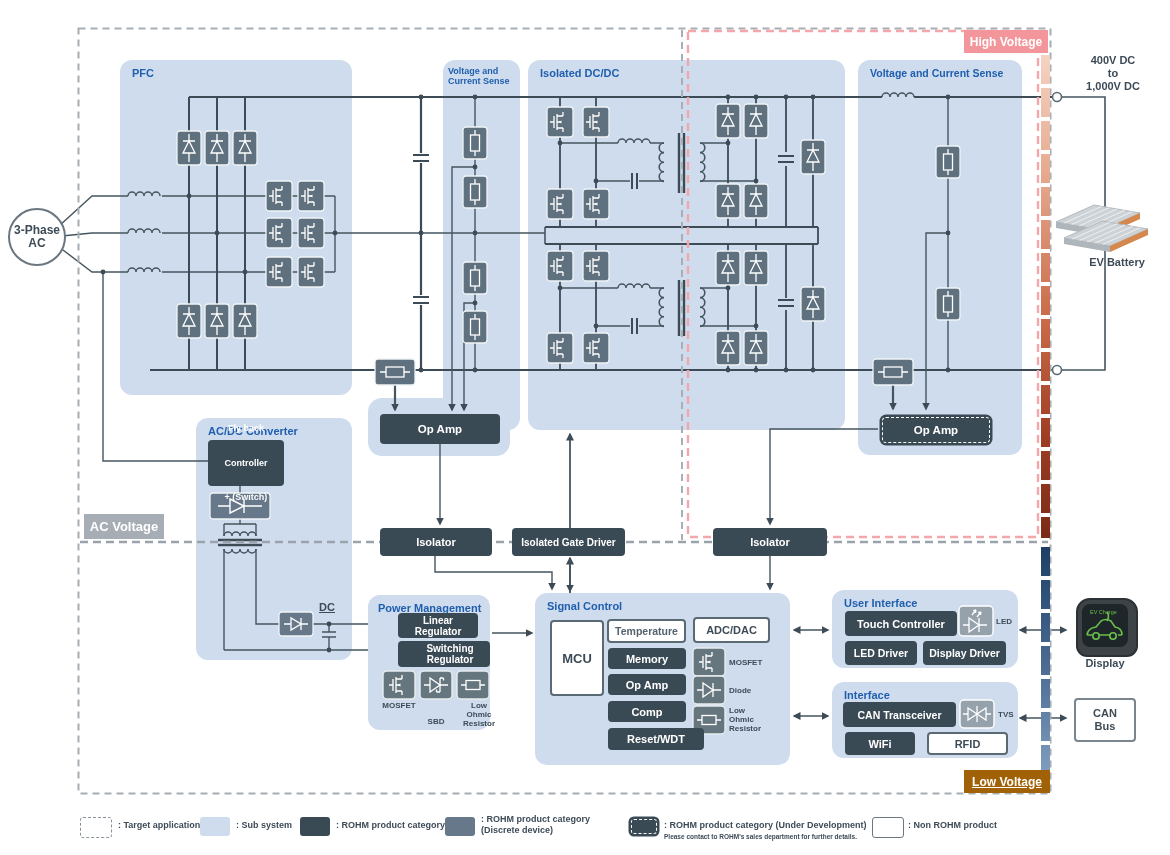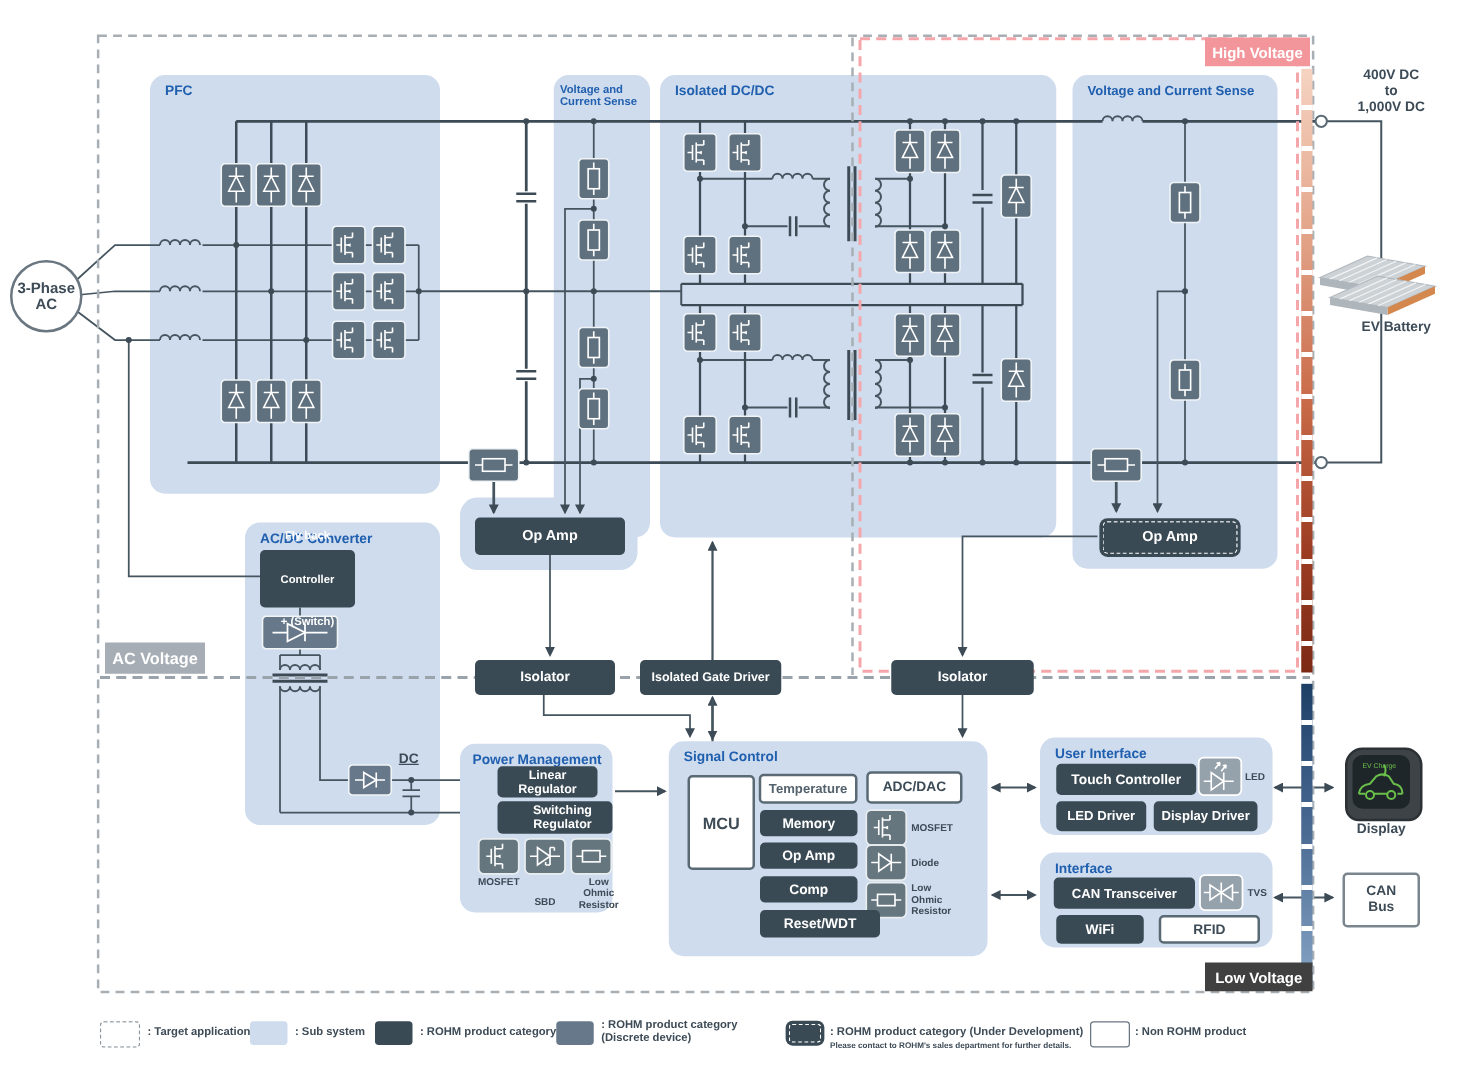--- a/index.html
+++ b/index.html
@@ -444,21 +444,21 @@
   </div>
   <div class="lbl ctr" style="left:1076px;top:657px;width:58px;font-size:11px;">Display</div>
 
   <div class="wb" style="left:1074px;top:698px;width:58px;height:40px;font-size:11px;line-height:13px;border-color:#7b858d;">
     <span>CAN</span>
       <span>Bus</span>
   </div>
 
   <div class="badge" style="left:964px;top:30px;width:84px;height:23px;background:#f2969b;">High Voltage</div>
   <div class="badge" style="left:84px;top:514px;width:80px;height:25px;background:#a6adb4;font-size:13px;">AC Voltage</div>
-  <div class="badge" style="left:964px;top:770px;width:86px;height:23px;background:#404040;">Low Voltage</div>
+  <div class="badge" style="left:964px;top:770px;width:86px;height:23px;background:#a16207;text-decoration:underline;">Low Voltage</div>
 
   <div class="gbar" style="left:1041px;top:55px;width:9px;height:483px;background:linear-gradient(180deg,#f5d3c2 0%,#e5a98e 25%,#c96a48 55%,#9c3c22 80%,#7c2a15 100%);">
       <div class="stripes"></div>
     </div>
   <div class="gbar" style="left:1041px;top:547px;width:9px;height:242px;background:linear-gradient(180deg,#1d3f66 0%,#4c6c94 50%,#87a5c5 100%);">
       <div class="stripes"></div>
     </div>
 
   <div class="lg-sw" style="left:80px;top:817px;width:30px;height:19px;background:#fff;border:1.6px dashed #8a939b;"></div>
   <div class="lbl" style="left:118px;top:820px;font-size:9px;">: Target application</div>

